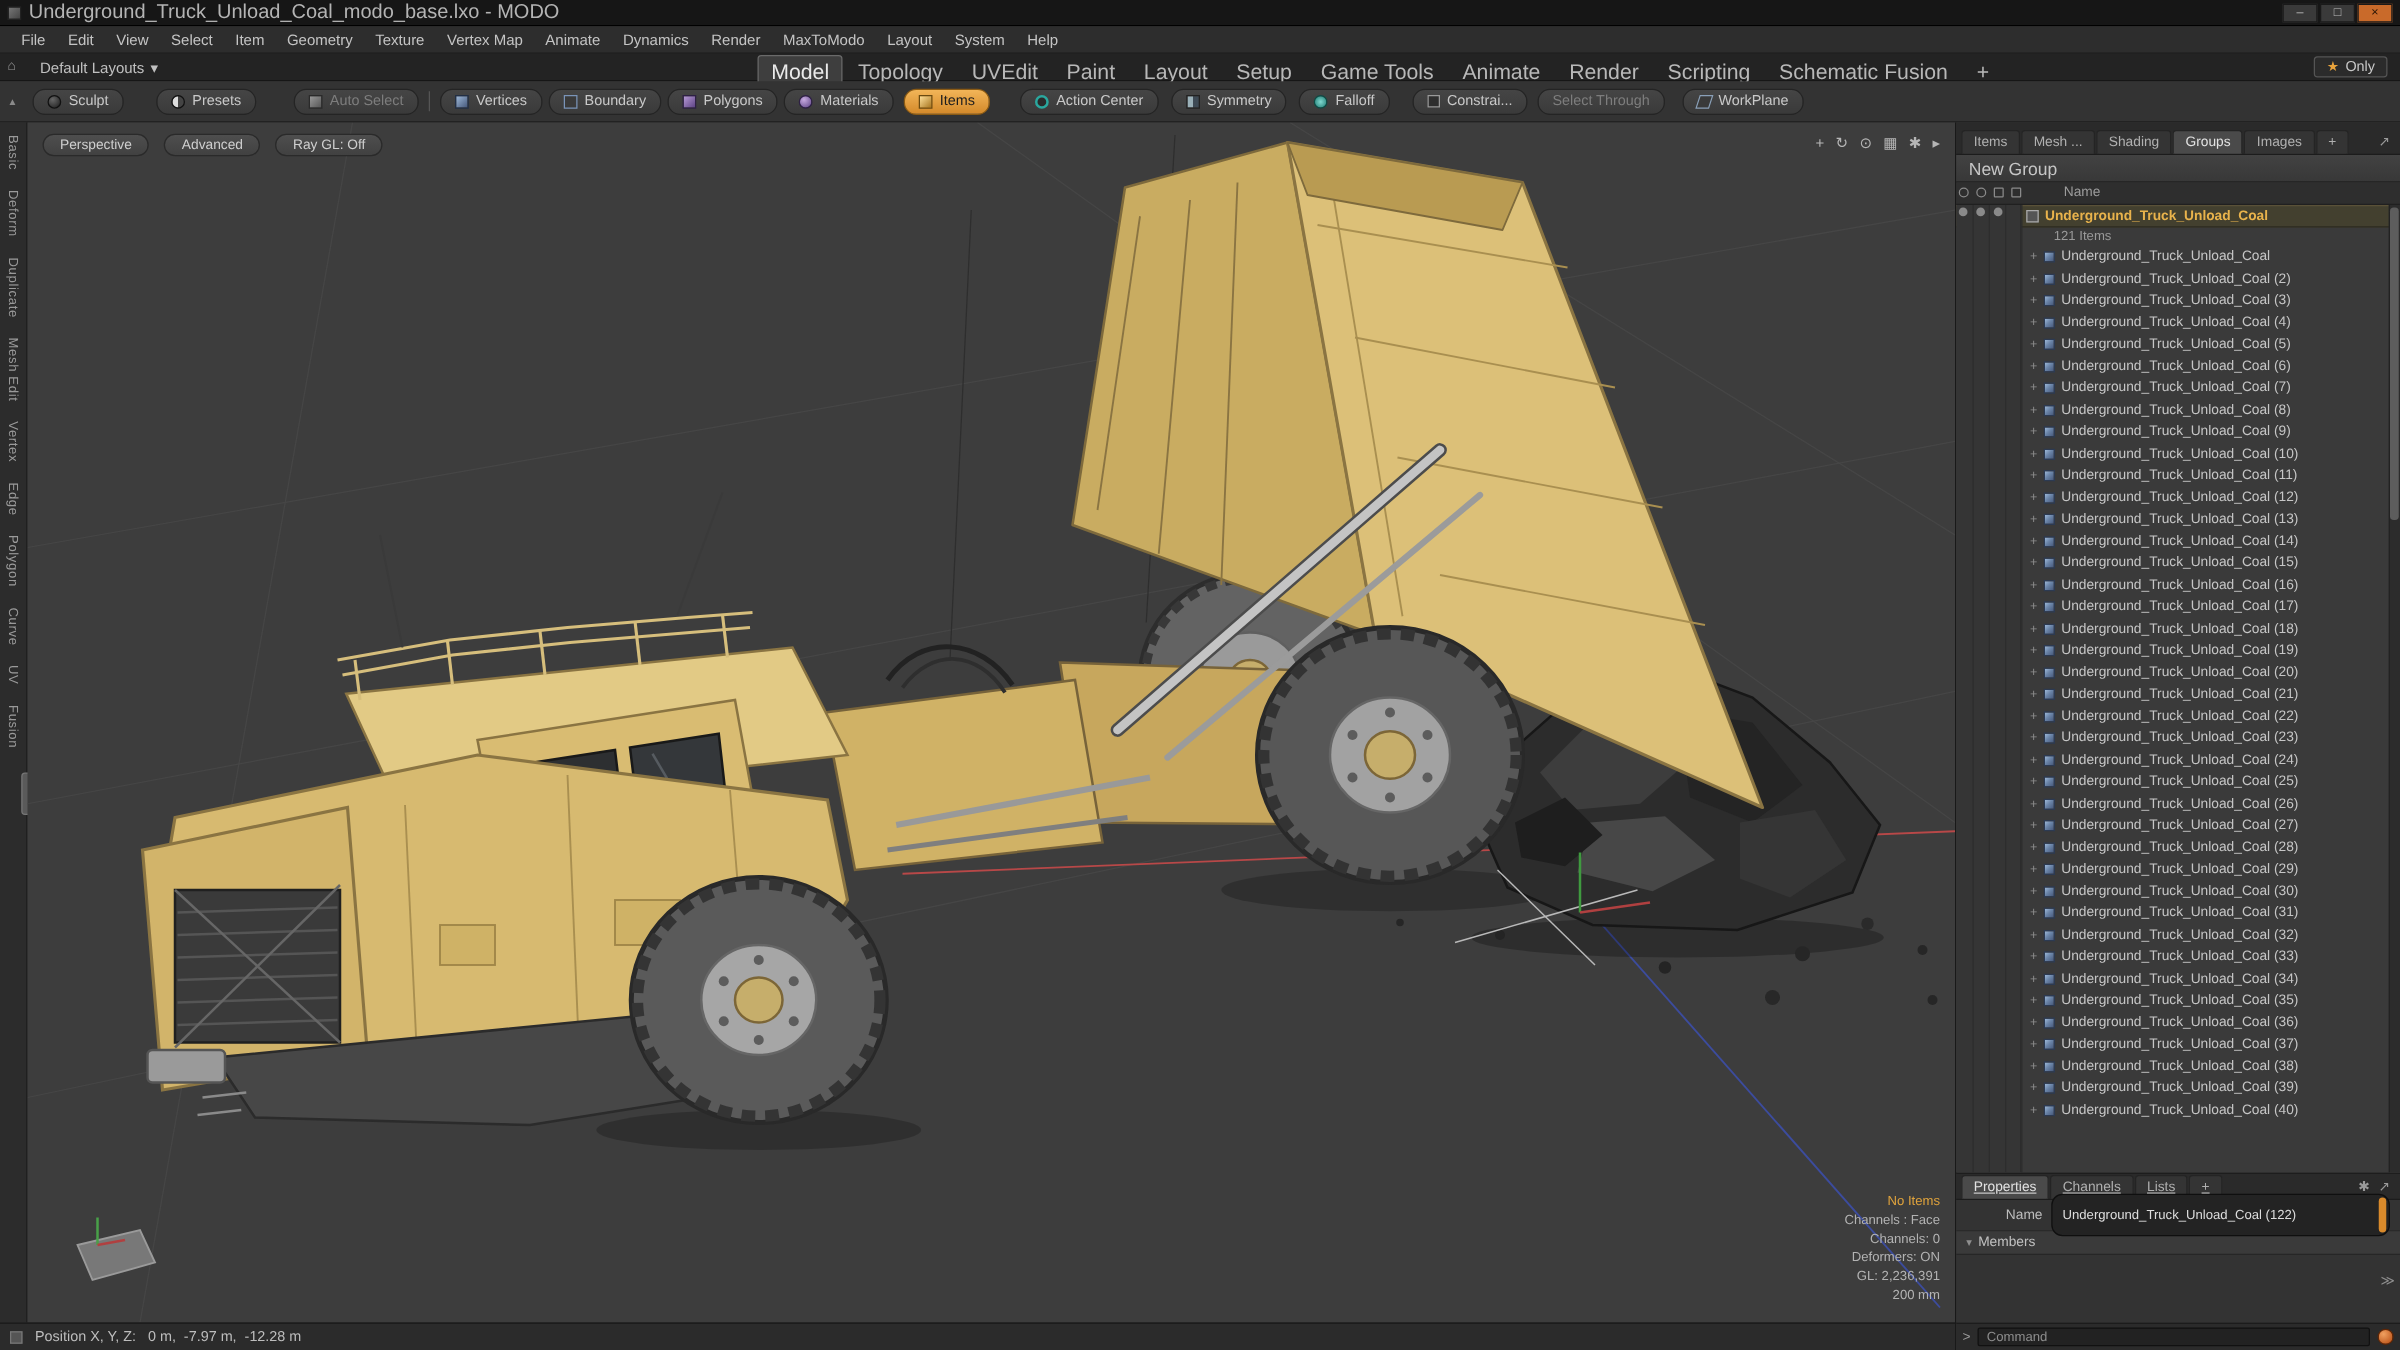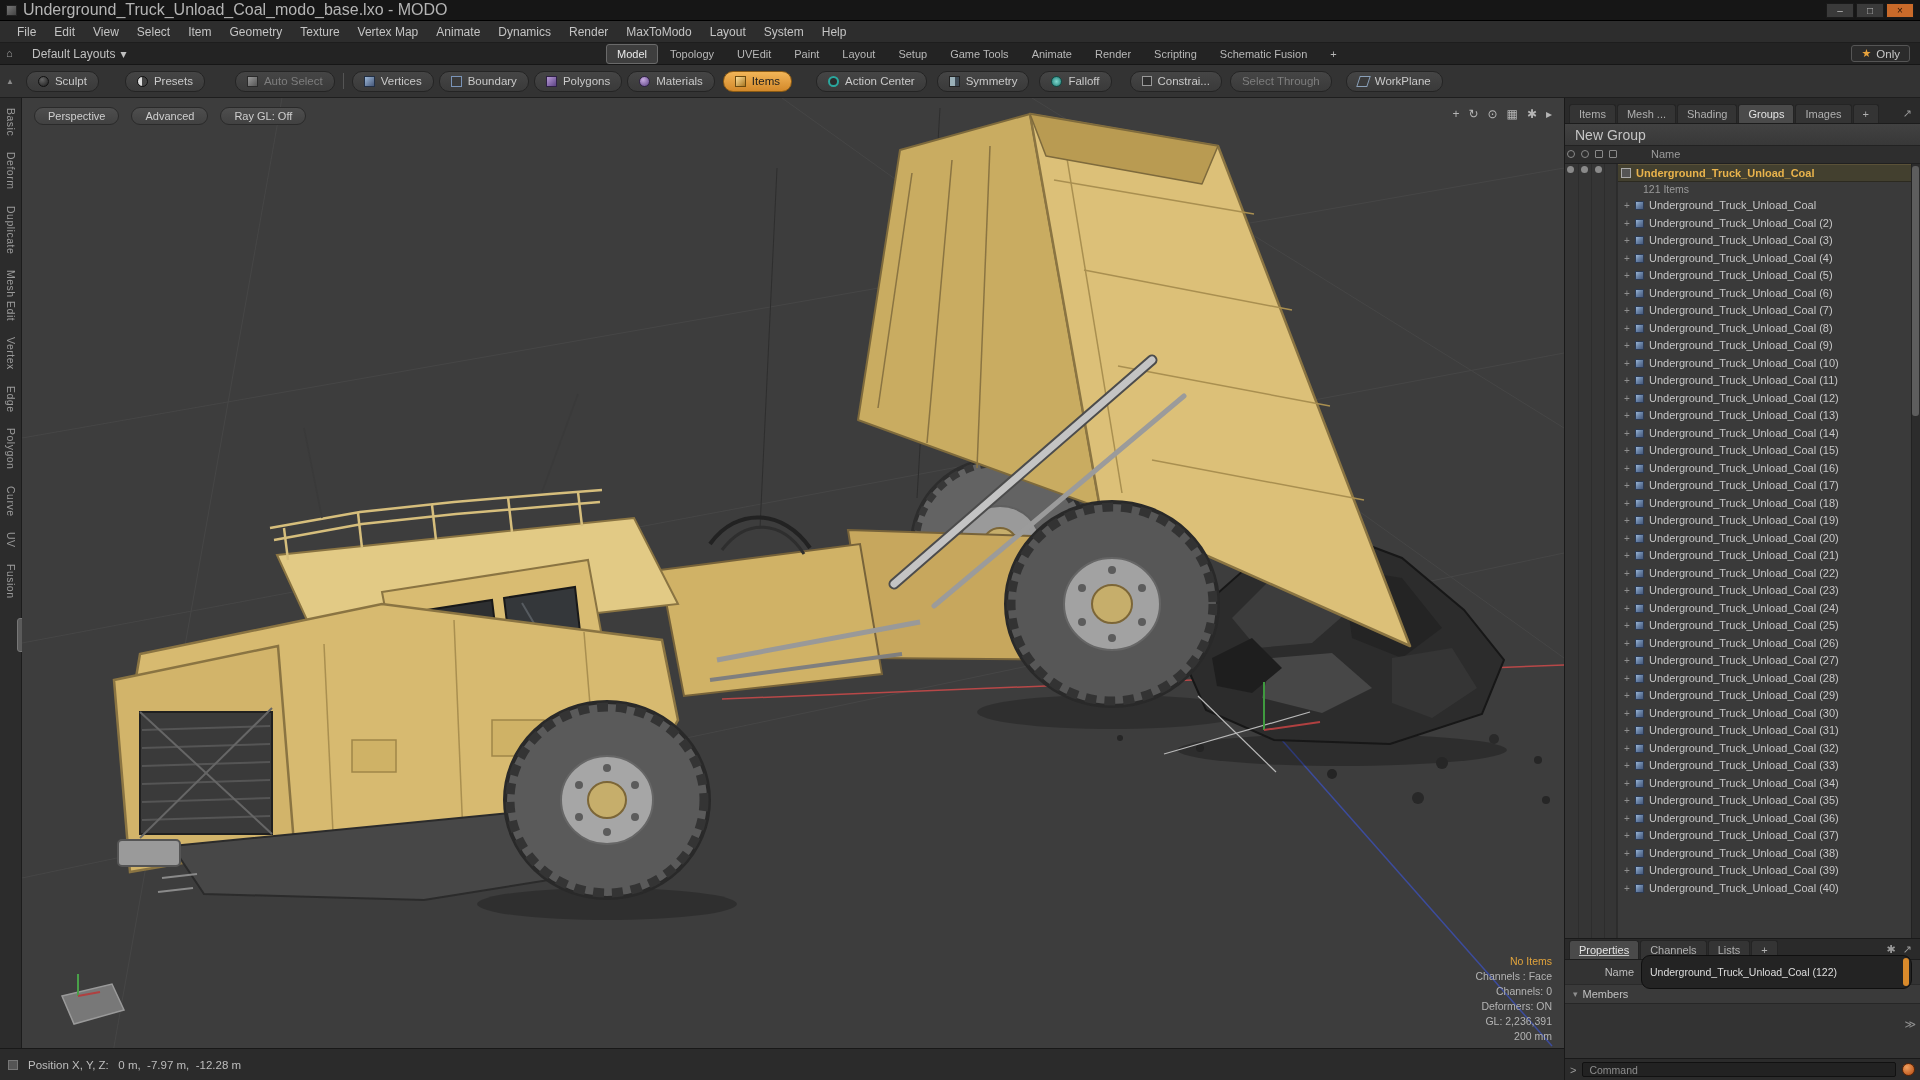--- a/index.html
+++ b/index.html
@@ -17,21 +17,21 @@
 
   
   .menubar { position:absolute; top:21px; left:0; right:0; height:22px; background:#2d2d2d; display:flex; align-items:center; padding-left:8px; border-bottom:1px solid #1d1d1d; }
   .menu-item { padding:3px 9px; color:#c4c4c4; font-size:12px; cursor:default; }
 
   
   .tabbar { position:absolute; top:43px; left:0; right:0; height:22px; background:#232323; border-bottom:1px solid #161616; }
   .layouts-btn { position:absolute; left:26px; top:2px; display:flex; align-items:flex-end; gap:5px; color:#c0c0c0; font-size:12px; padding:2px 6px; }
   .home-ic { position:absolute; left:6px; top:4px; color:#999; font-size:11px; }
   .lt-tabs { position:absolute; left:606px; top:1px; display:flex; align-items:center; }
-  .lt-tab { padding:3px 10px; color:#b8b8b8; font-size:11px; border:1px solid transparent; border-radius:3px; margin-right:1px; }
+  .lt-tab { padding:3px 10px; color:#b8b8b8; font-size:17px; border:1px solid transparent; border-radius:3px; margin-right:1px; }
   .lt-tab.active { background:#3e3e3e; border-color:#6a6a6a; color:#eaeaea; }
   .only-btn { position:absolute; right:10px; top:2px; border:1px solid #555; border-radius:3px; padding:1px 9px; display:flex; gap:5px; align-items:center; color:#c8c8c8; font-size:11.5px; background:#2b2b2b; }
   .only-btn .star { color:#e8a33c; font-size:11px; }
 
   
   .toolbar { position:absolute; top:65px; left:0; right:0; height:33px; background:#333; border-bottom:1px solid #1e1e1e; display:flex; align-items:center; }
   .tb-collapse { color:#8a8a8a; font-size:8px; margin:0 6px 0 6px; }
   .tb-btn { display:flex; align-items:center; gap:6px; height:21px; padding:0 11px; background:linear-gradient(#454545,#3a3a3a); border:1px solid #242424; border-radius:10px; color:#c9c9c9; font-size:11.5px; white-space:nowrap; }
   .tb-btn.grayed { color:#7d7d7d; }
   .tb-btn.items-active { background:linear-gradient(#f2b558,#d3892a); border-color:#8a5a14; color:#1d1d1d; }
@@ -59,21 +59,21 @@
 
   .viewport { position:absolute; left:22px; top:0; right:356px; bottom:22px; background:#3d3d3d; overflow:hidden; }
   .viewport svg { position:absolute; inset:0; width:100%; height:100%; }
   .vp-buttons { position:absolute; top:9px; left:12px; display:flex; gap:12px; }
   .vp-btn { background:linear-gradient(#4e4e4e,#414141); border:1px solid #2a2a2a; border-radius:9px; color:#cfcfcf; font-size:11px; padding:2px 13px; }
   .vp-icons { position:absolute; top:9px; right:12px; display:flex; gap:9px; color:#b5b5b5; font-size:12px; }
   .vp-icons span { cursor:default; }
   .vp-info { position:absolute; right:12px; bottom:14px; text-align:right; font-size:10.5px; line-height:15px; color:#b3b3b3; }
   .vp-info .hl { color:#e0a33c; }
 
-  .statusbar { position:absolute; left:0; right:340px; bottom:0; height:32px; background:#2b2b2b; border-top:1px solid #191919; display:flex; align-items:center; }
+  .statusbar { position:absolute; left:0; right:340px; bottom:0; height:22px; background:#2b2b2b; border-top:1px solid #191919; display:flex; align-items:center; }
   .statusbar .sb-ic { width:10px; height:10px; background:#555; border:1px solid #777; margin:0 10px 0 8px; }
   .statusbar .pos { color:#bdbdbd; font-size:11.5px; white-space:pre; }
 
   
   .right-panel { position:absolute; right:0; top:0; bottom:0; width:356px; background:#333; border-left:1px solid #191919; display:flex; flex-direction:column; }
   .rp-tabs { height:26px; background:#2a2a2a; display:flex; align-items:flex-end; padding:0 4px; border-bottom:1px solid #1c1c1c; }
   .rp-tab { padding:3px 9px; margin-right:1px; color:#b0b0b0; font-size:11px; background:#343434; border:1px solid #242424; border-bottom:none; border-radius:3px 3px 0 0; }
   .rp-tab.active { background:#4a4a4a; color:#e2e2e2; }
   .rp-expand { margin-left:auto; color:#9a9a9a; font-size:11px; padding:0 4px 3px 0; }
   .newgroup { height:22px; margin:0; background:linear-gradient(#424242,#383838); border-bottom:1px solid #222; display:flex; align-items:center; padding-left:10px; color:#c6c6c6; font-size:14px; }

